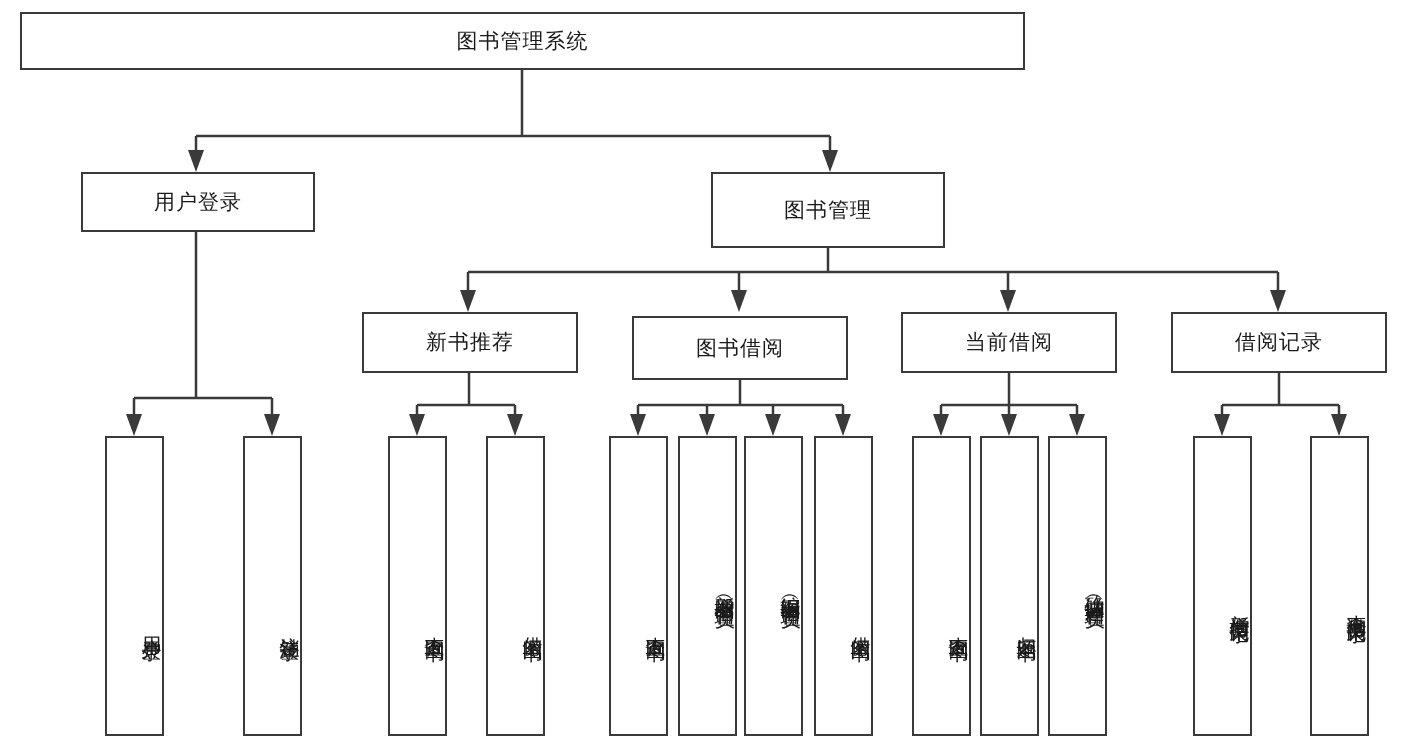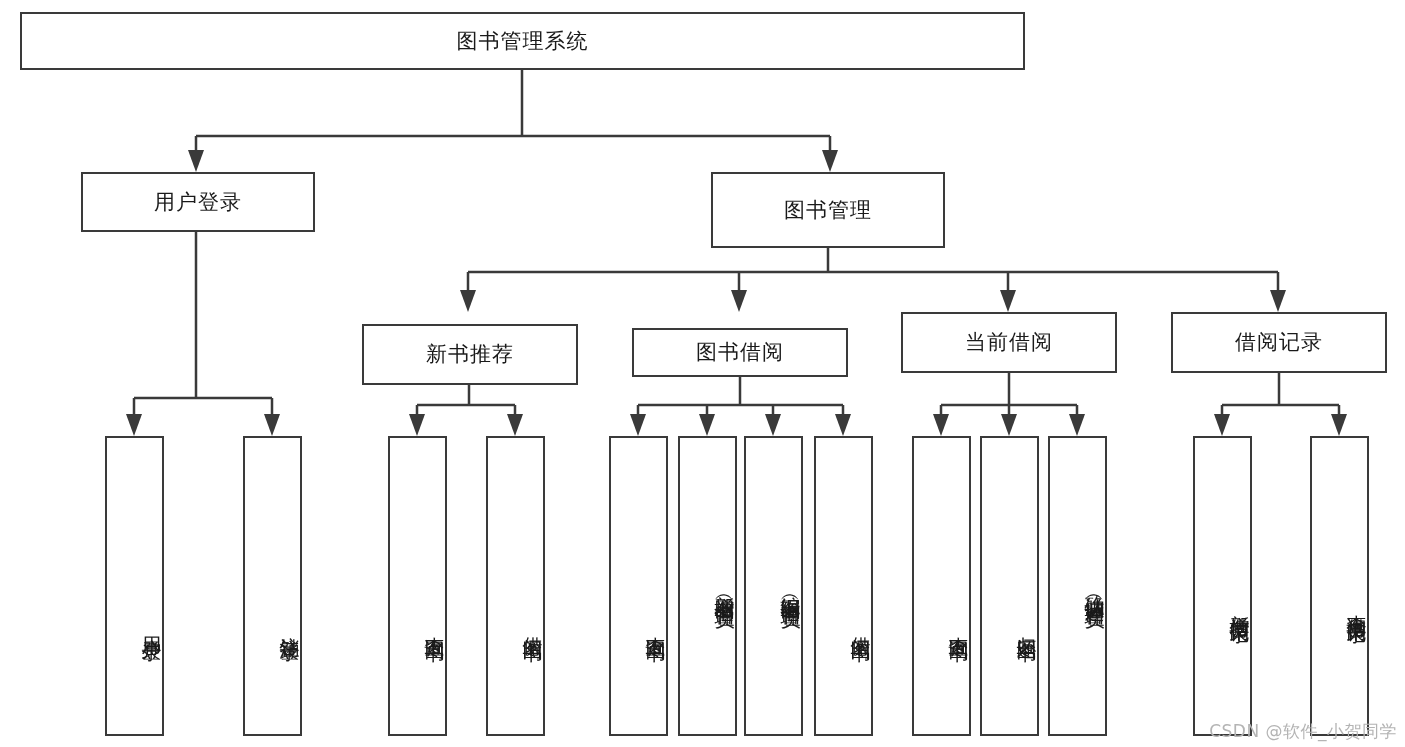--- a/index.html
+++ b/index.html
@@ -114,24 +114,24 @@
     <span class="node-label">图书管理系统</span>
   </div>
 
   <div class="node horiz" style="left:81px; top:172px; width:234px; height:60px;">
     <span class="node-label">用户登录</span>
   </div>
   <div class="node horiz" style="left:711px; top:172px; width:234px; height:76px;">
     <span class="node-label">图书管理</span>
   </div>
 
-  <div class="node horiz" style="left:362px; top:312px; width:216px; height:61px;margin-top:12px;">
+  <div class="node horiz" style="left:362px; top:312px; width:216px; height:61px;">
     <span class="node-label">新书推荐</span>
   </div>
-  <div class="node horiz" style="left:632px; top:328px; width:216px; height:49px;">
+  <div class="node horiz" style="left:632px; top:316px; width:216px; height:64px;">
     <span class="node-label">图书借阅</span>
   </div>
   <div class="node horiz" style="left:901px; top:312px; width:216px; height:61px;">
     <span class="node-label">当前借阅</span>
   </div>
   <div class="node horiz" style="left:1171px; top:312px; width:216px; height:61px;text-align:right;">
     <span class="node-label">借阅记录</span>
   </div>
 
   <div class="node vert" style="left:105px; top:436px; width:59px; height:300px; padding-top:78px;">
@@ -171,15 +171,14 @@
     <span class="node-label">确认归还（管理员）</span>
   </div>
 
   <div class="node vert" style="left:1193px; top:436px; width:59px; height:300px; padding-top:38px;">
     <span class="node-label">新增借阅记录</span>
   </div>
   <div class="node vert" style="left:1310px; top:436px; width:59px; height:300px; padding-top:38px;">
     <span class="node-label">查询借阅记录</span>
   </div>
 
-  <div id="watermark">CSDN @软件_小贺同学</div>
 
 </div>
 
 </body></html>

